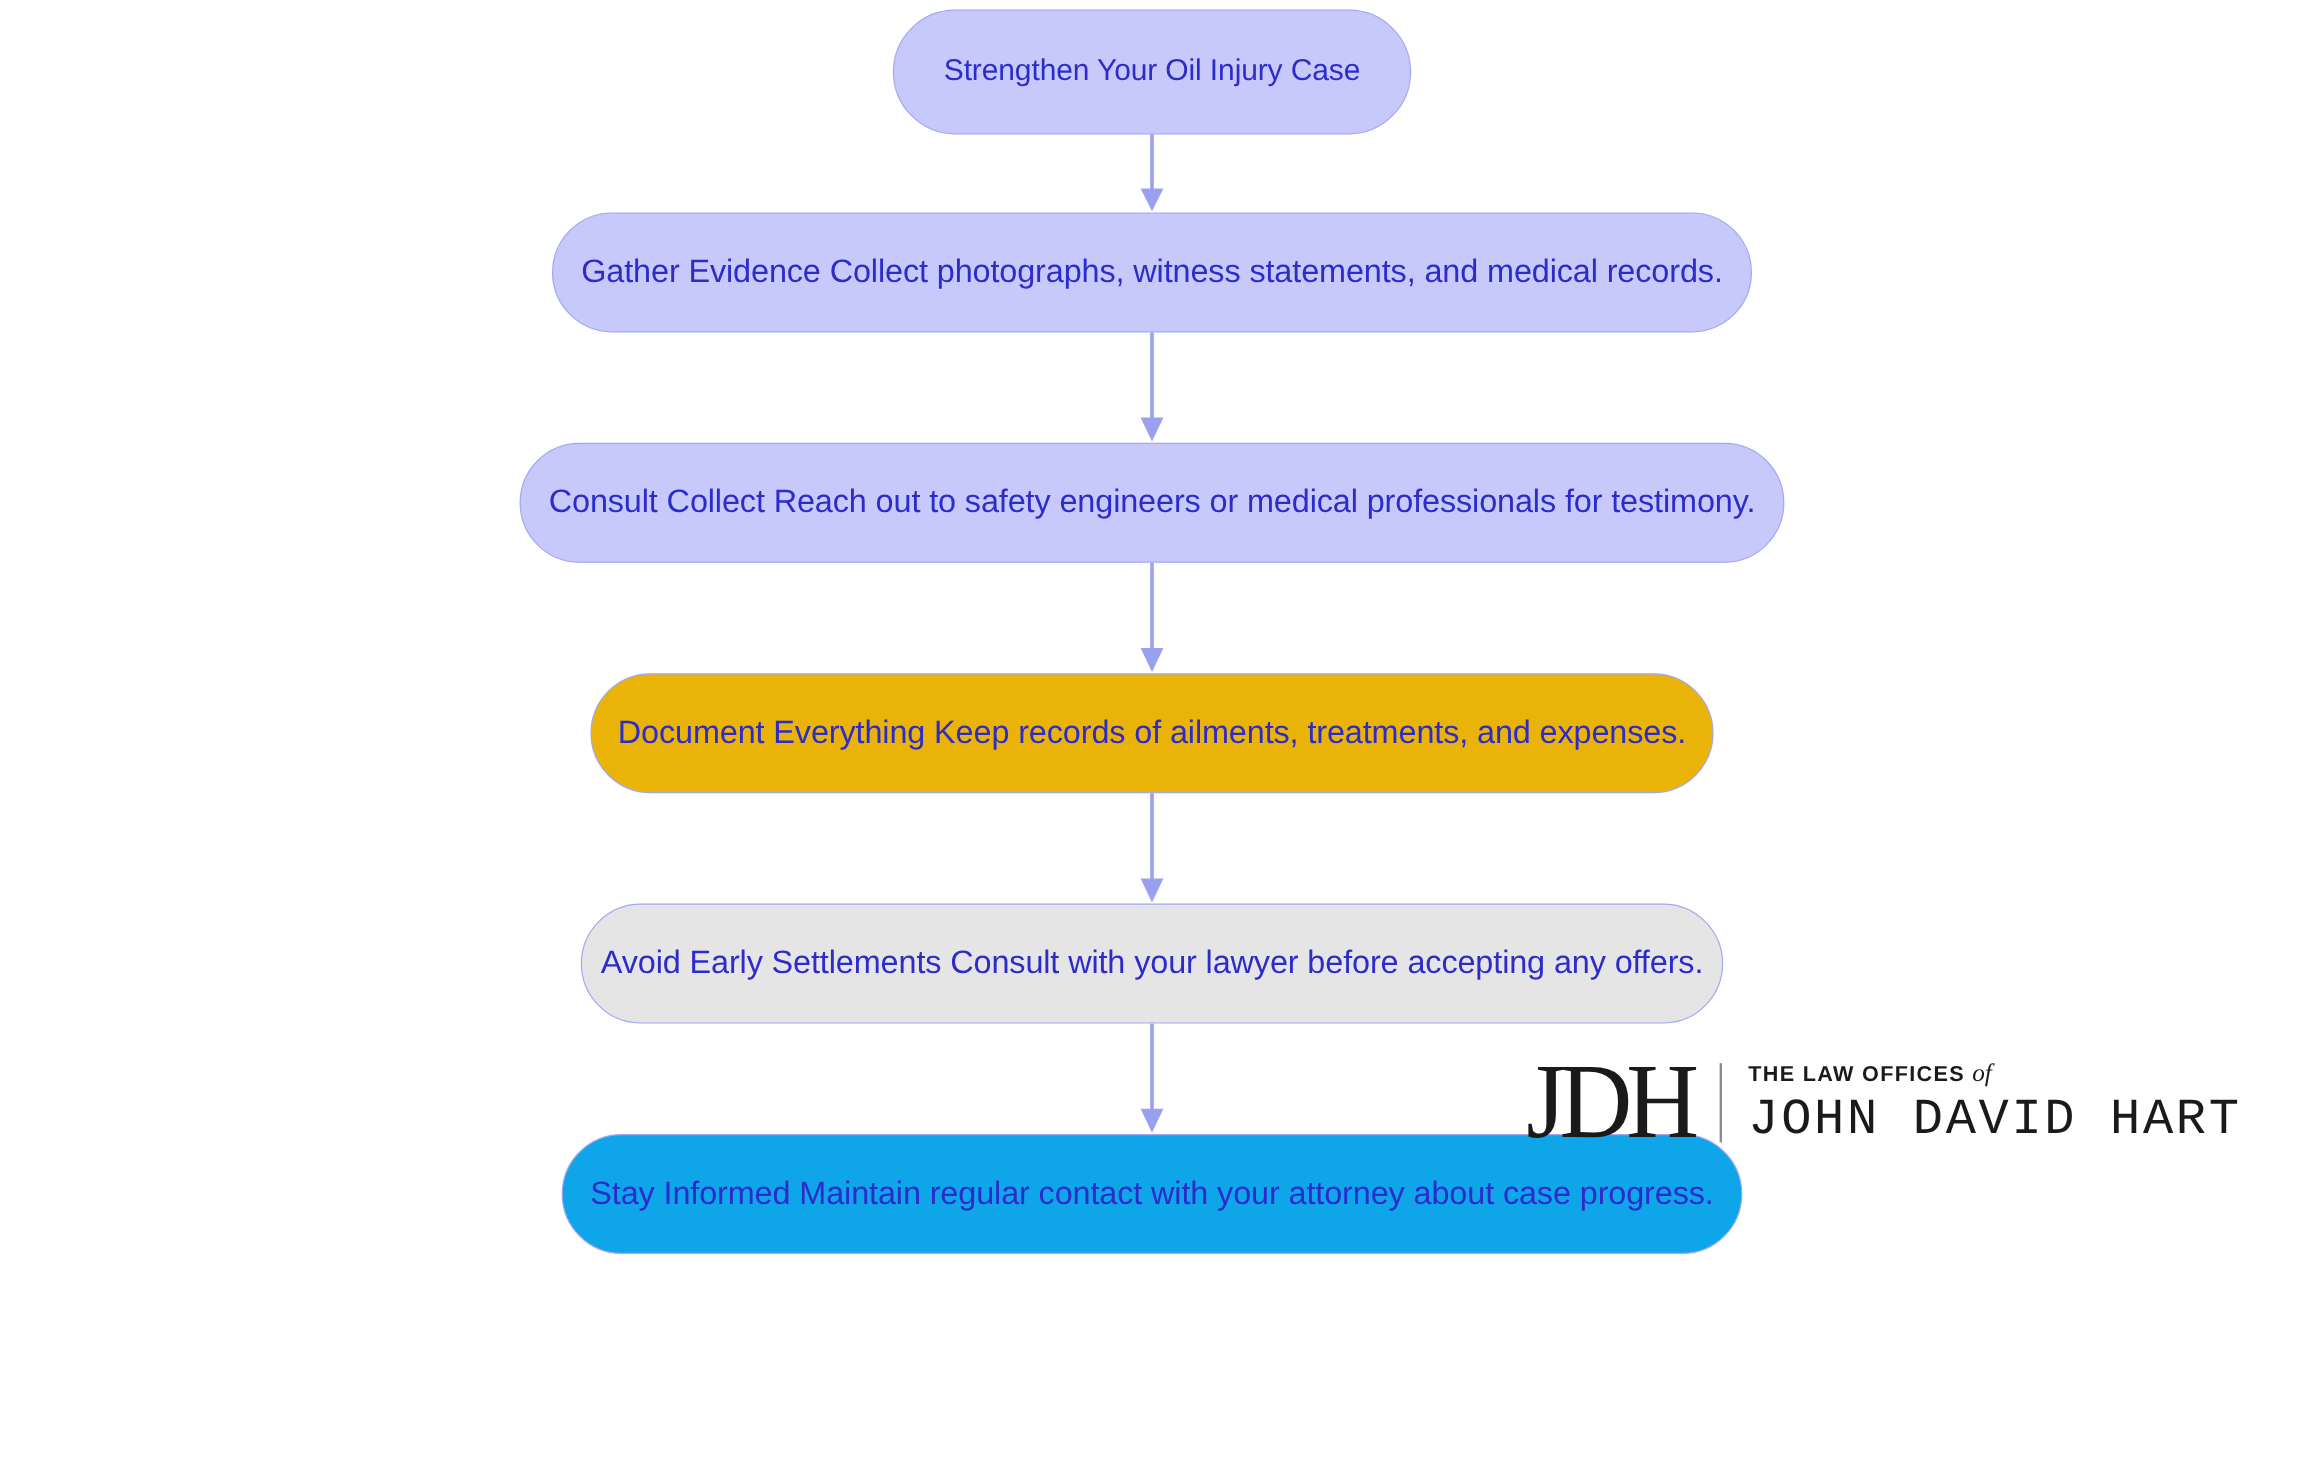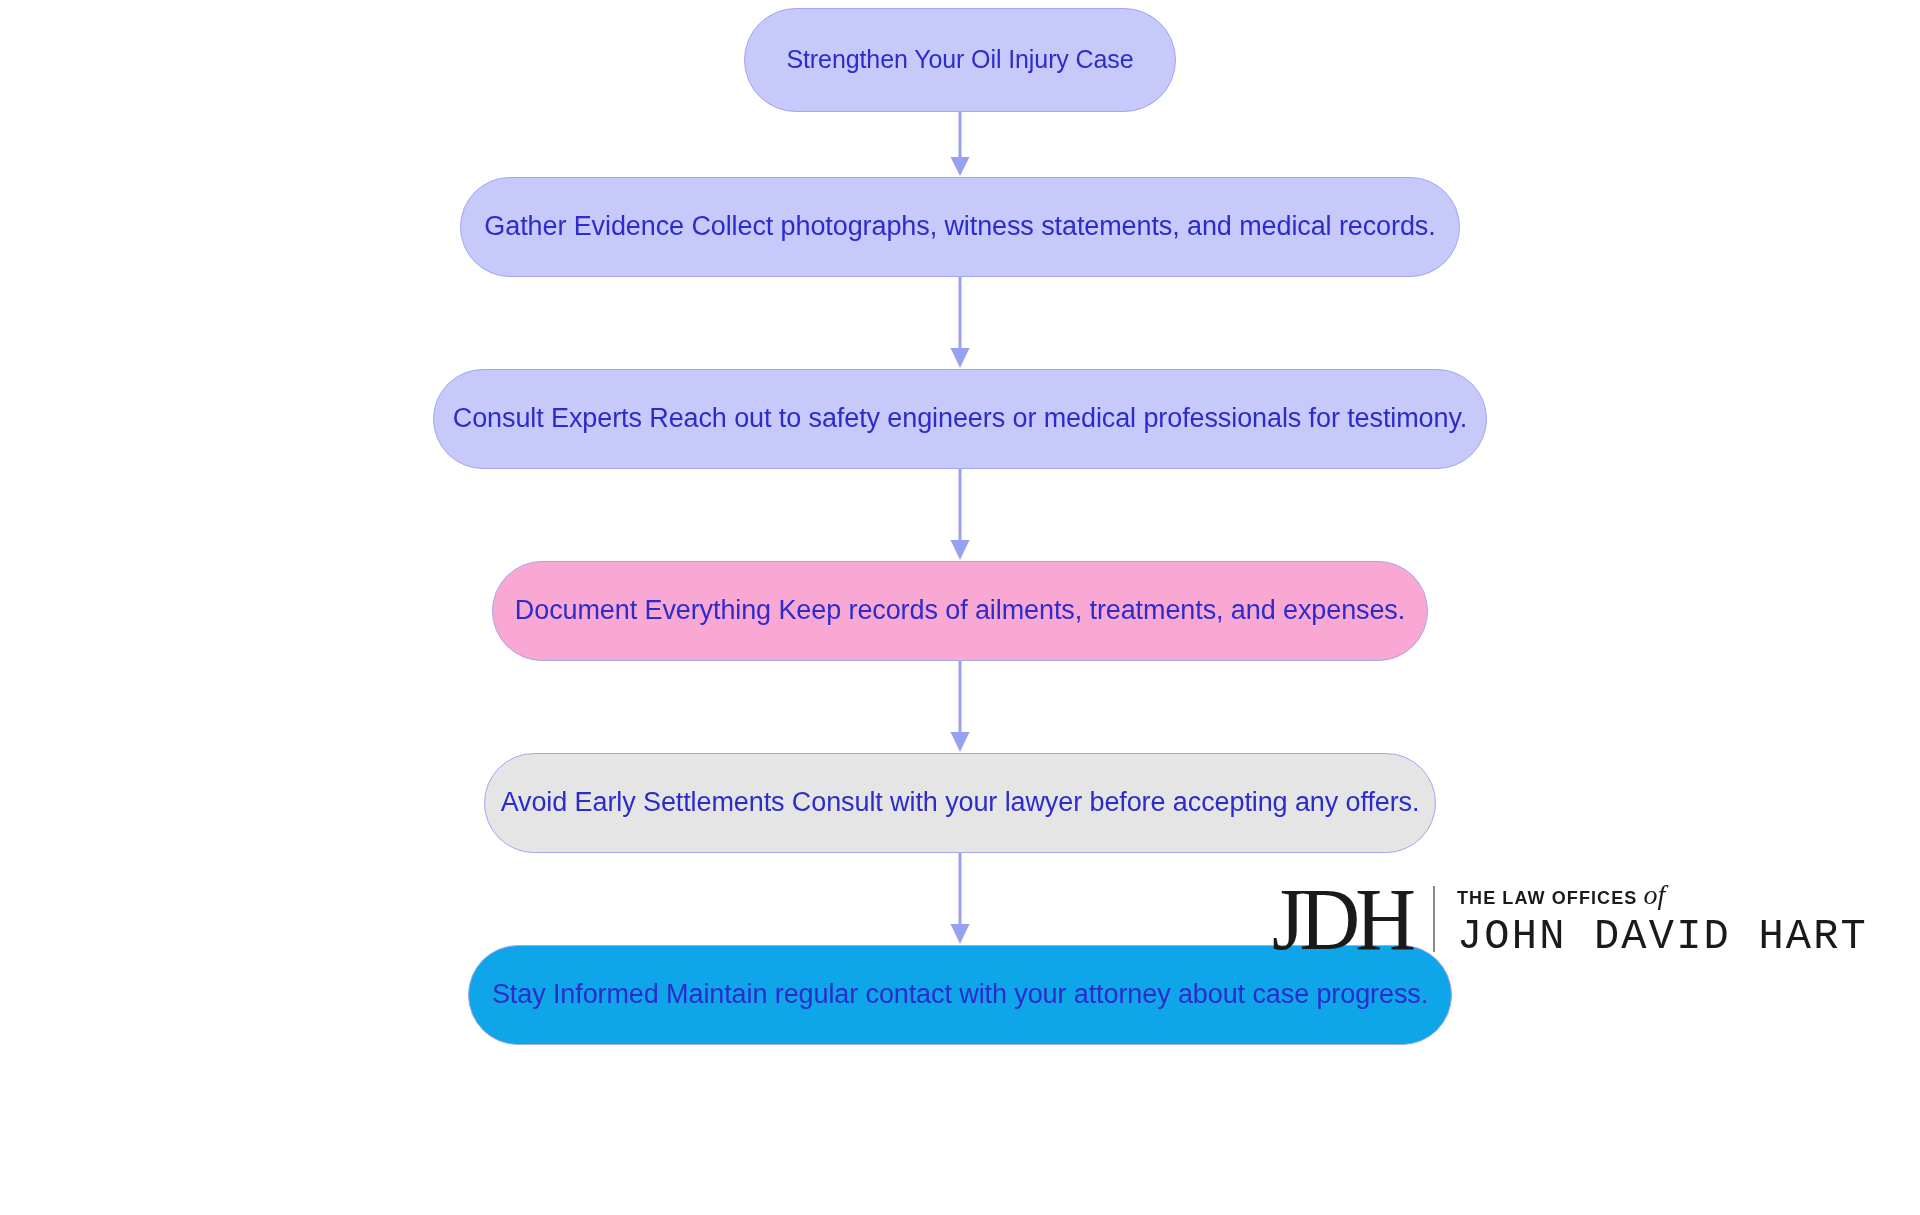--- a/index.html
+++ b/index.html
@@ -120,21 +120,21 @@
     font-size: 18px;
     font-weight: 700;
     letter-spacing: 1.1px;
     margin-bottom: 4px;
     white-space: nowrap;
   }
   .logo-line-1 .of {
     font-family: "Liberation Serif", serif;
     font-style: italic;
     font-weight: 400;
-    font-size: 28px;
+    font-size: 21px;
     letter-spacing: 0;
   }
   .logo-line-2 {
     font-family: Liberation Mono, monospace;
     font-size: 42px;
     letter-spacing: 2.2px;
     white-space: nowrap;
     line-height: 1.05;
   }
 </style>
@@ -166,33 +166,33 @@
 
     <div class="connector">
       <svg width="24" height="92" viewBox="0 0 24 92" aria-hidden="true">
         <line x1="12" y1="0" x2="12" y2="74" stroke="#9aa0f0" stroke-width="3"></line>
         <polygon points="2.5,71 21.5,71 12,91" fill="#9aa0f0"></polygon>
       </svg>
     </div>
 
     <div class="flow-row">
       <div class="node node-step" style="width: 1054px; background: rgb(198, 201, 250); border-color: rgb(162, 167, 242); color: rgb(45, 44, 203);">
-        <span class="node-label">Consult Experts Reach out to safety engineers or medical professionals for testimony.</span>
-      </div>
-    </div>
-
-    <div class="connector">
-      <svg width="24" height="92" viewBox="0 0 24 92" aria-hidden="true">
-        <line x1="12" y1="0" x2="12" y2="74" stroke="#9aa0f0" stroke-width="3"></line>
-        <polygon points="2.5,71 21.5,71 12,91" fill="#9aa0f0"></polygon>
-      </svg>
-    </div>
-
-    <div class="flow-row">
-      <div class="node node-step" style="width: 936px; background: #f9a8d4; border-color: rgb(162, 167, 242); color: rgb(45, 44, 203);">
+        <span class="node-label">Consult Collect Reach out to safety engineers or medical professionals for testimony.</span>
+      </div>
+    </div>
+
+    <div class="connector">
+      <svg width="24" height="92" viewBox="0 0 24 92" aria-hidden="true">
+        <line x1="12" y1="0" x2="12" y2="74" stroke="#9aa0f0" stroke-width="3"></line>
+        <polygon points="2.5,71 21.5,71 12,91" fill="#9aa0f0"></polygon>
+      </svg>
+    </div>
+
+    <div class="flow-row">
+      <div class="node node-step" style="width: 936px; background: #eab308; border-color: rgb(162, 167, 242); color: rgb(45, 44, 203);">
         <span class="node-label">Document Everything Keep records of ailments, treatments, and expenses.</span>
       </div>
     </div>
 
     <div class="connector">
       <svg width="24" height="92" viewBox="0 0 24 92" aria-hidden="true">
         <line x1="12" y1="0" x2="12" y2="74" stroke="#9aa0f0" stroke-width="3"></line>
         <polygon points="2.5,71 21.5,71 12,91" fill="#9aa0f0"></polygon>
       </svg>
     </div>

